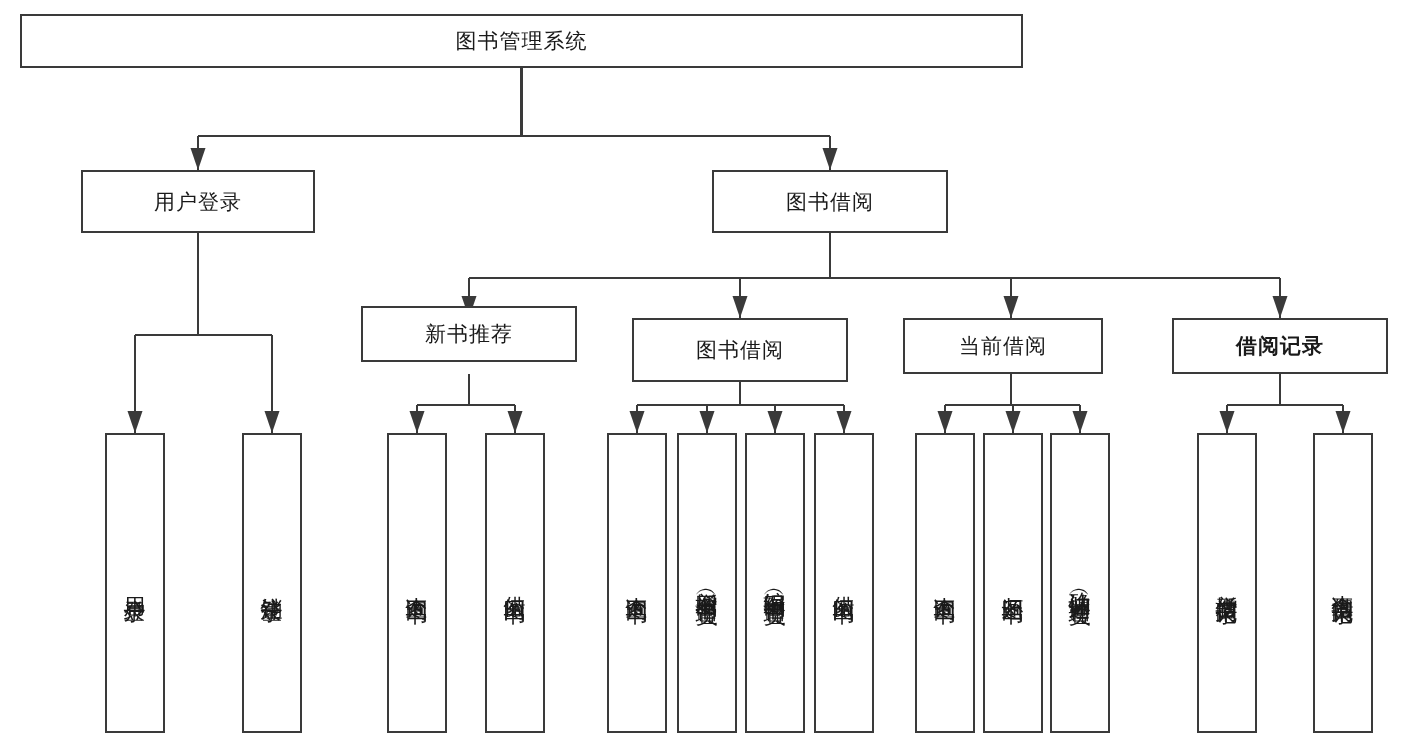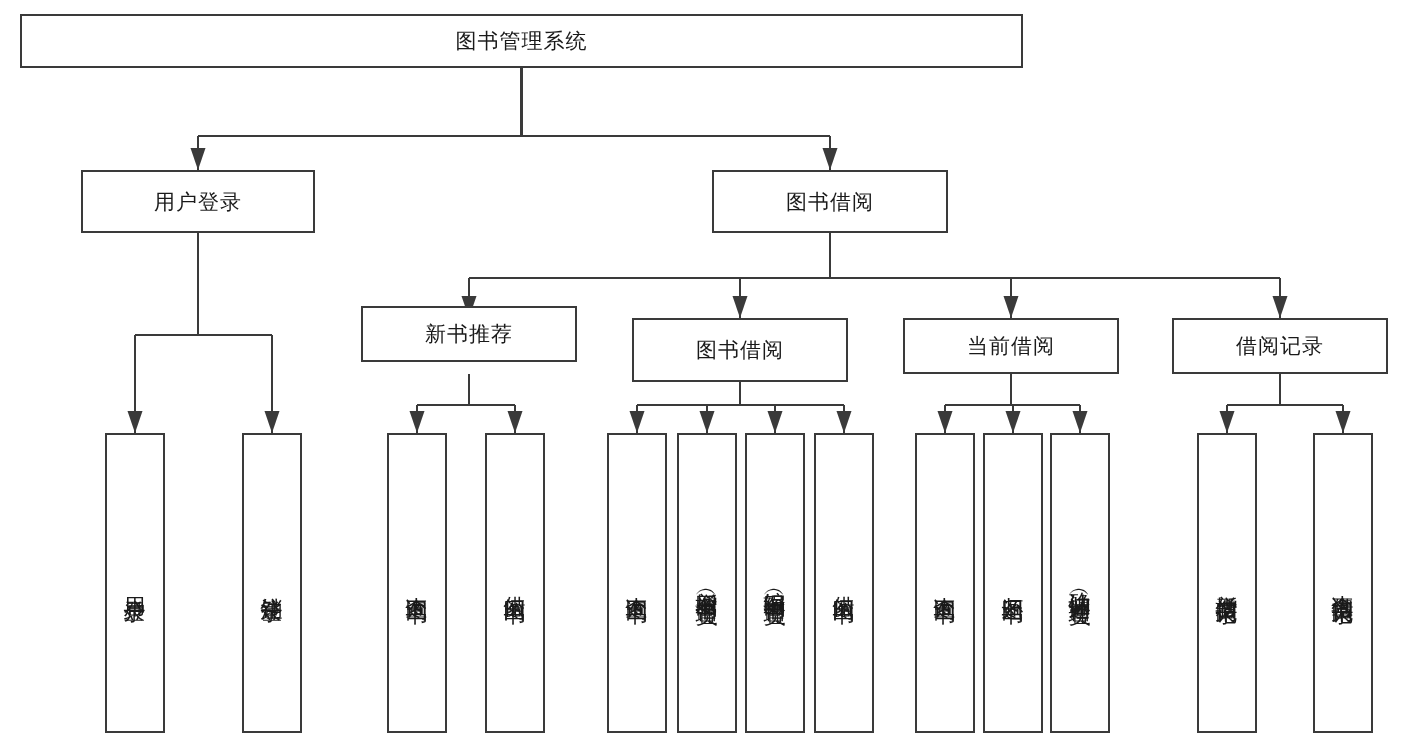--- a/index.html
+++ b/index.html
@@ -133,24 +133,24 @@
       </div>
       <div class="node-box horizontal" style="left: 712px; top: 170px; width: 236px; height: 63px; border-color: rgb(58, 58, 58); background: rgb(255, 255, 255); color: rgb(26, 26, 26);">
         <span class="node-label">图书借阅</span>
       </div>
       <div class="node-box horizontal" style="left: 361px; top: 306px; width: 216px; height: 56px; border-color: rgb(58, 58, 58); background: rgb(255, 255, 255); color: rgb(26, 26, 26);">
         <span class="node-label">新书推荐</span>
       </div>
       <div class="node-box horizontal" style="left: 632px; top: 318px; width: 216px; height: 64px; border-color: rgb(58, 58, 58); background: rgb(255, 255, 255); color: rgb(26, 26, 26);">
         <span class="node-label">图书借阅</span>
       </div>
-      <div class="node-box horizontal" style="left: 903px; top: 318px; width: 216px; height: 56px; border-color: rgb(58, 58, 58); background: rgb(255, 255, 255); color: rgb(26, 26, 26);">
+      <div class="node-box horizontal" style="left: 903px; top: 318px; width: 200px; height: 56px; border-color: rgb(58, 58, 58); background: rgb(255, 255, 255); color: rgb(26, 26, 26);">
         <span class="node-label">当前借阅</span>
       </div>
-      <div class="node-box horizontal" style="left: 1172px; top: 318px; width: 216px; height: 56px; border-color: rgb(58, 58, 58); background: rgb(255, 255, 255); color: rgb(26, 26, 26);">
+      <div class="node-box horizontal" style="left: 1172px; top: 318px; width: 216px; height: 56px; border-color: rgb(58, 58, 58); background: rgb(255, 255, 255); color: rgb(26, 26, 26); font-weight: bold;">
         <span class="node-label">借阅记录</span>
       </div>
       <div class="node-box vertical" style="left: 105px; top: 433px; width: 60px; height: 300px; border-color: rgb(58, 58, 58); background: rgb(255, 255, 255); color: rgb(26, 26, 26);">
         <span class="node-label">用户登录</span>
       </div>
       <div class="node-box vertical" style="left: 242px; top: 433px; width: 60px; height: 300px; border-color: rgb(58, 58, 58); background: rgb(255, 255, 255); color: rgb(26, 26, 26);">
         <span class="node-label">注销登录</span>
       </div>
       <div class="node-box vertical" style="left: 387px; top: 433px; width: 60px; height: 300px; border-color: rgb(58, 58, 58); background: rgb(255, 255, 255); color: rgb(26, 26, 26);">
         <span class="node-label">查询图书</span>

